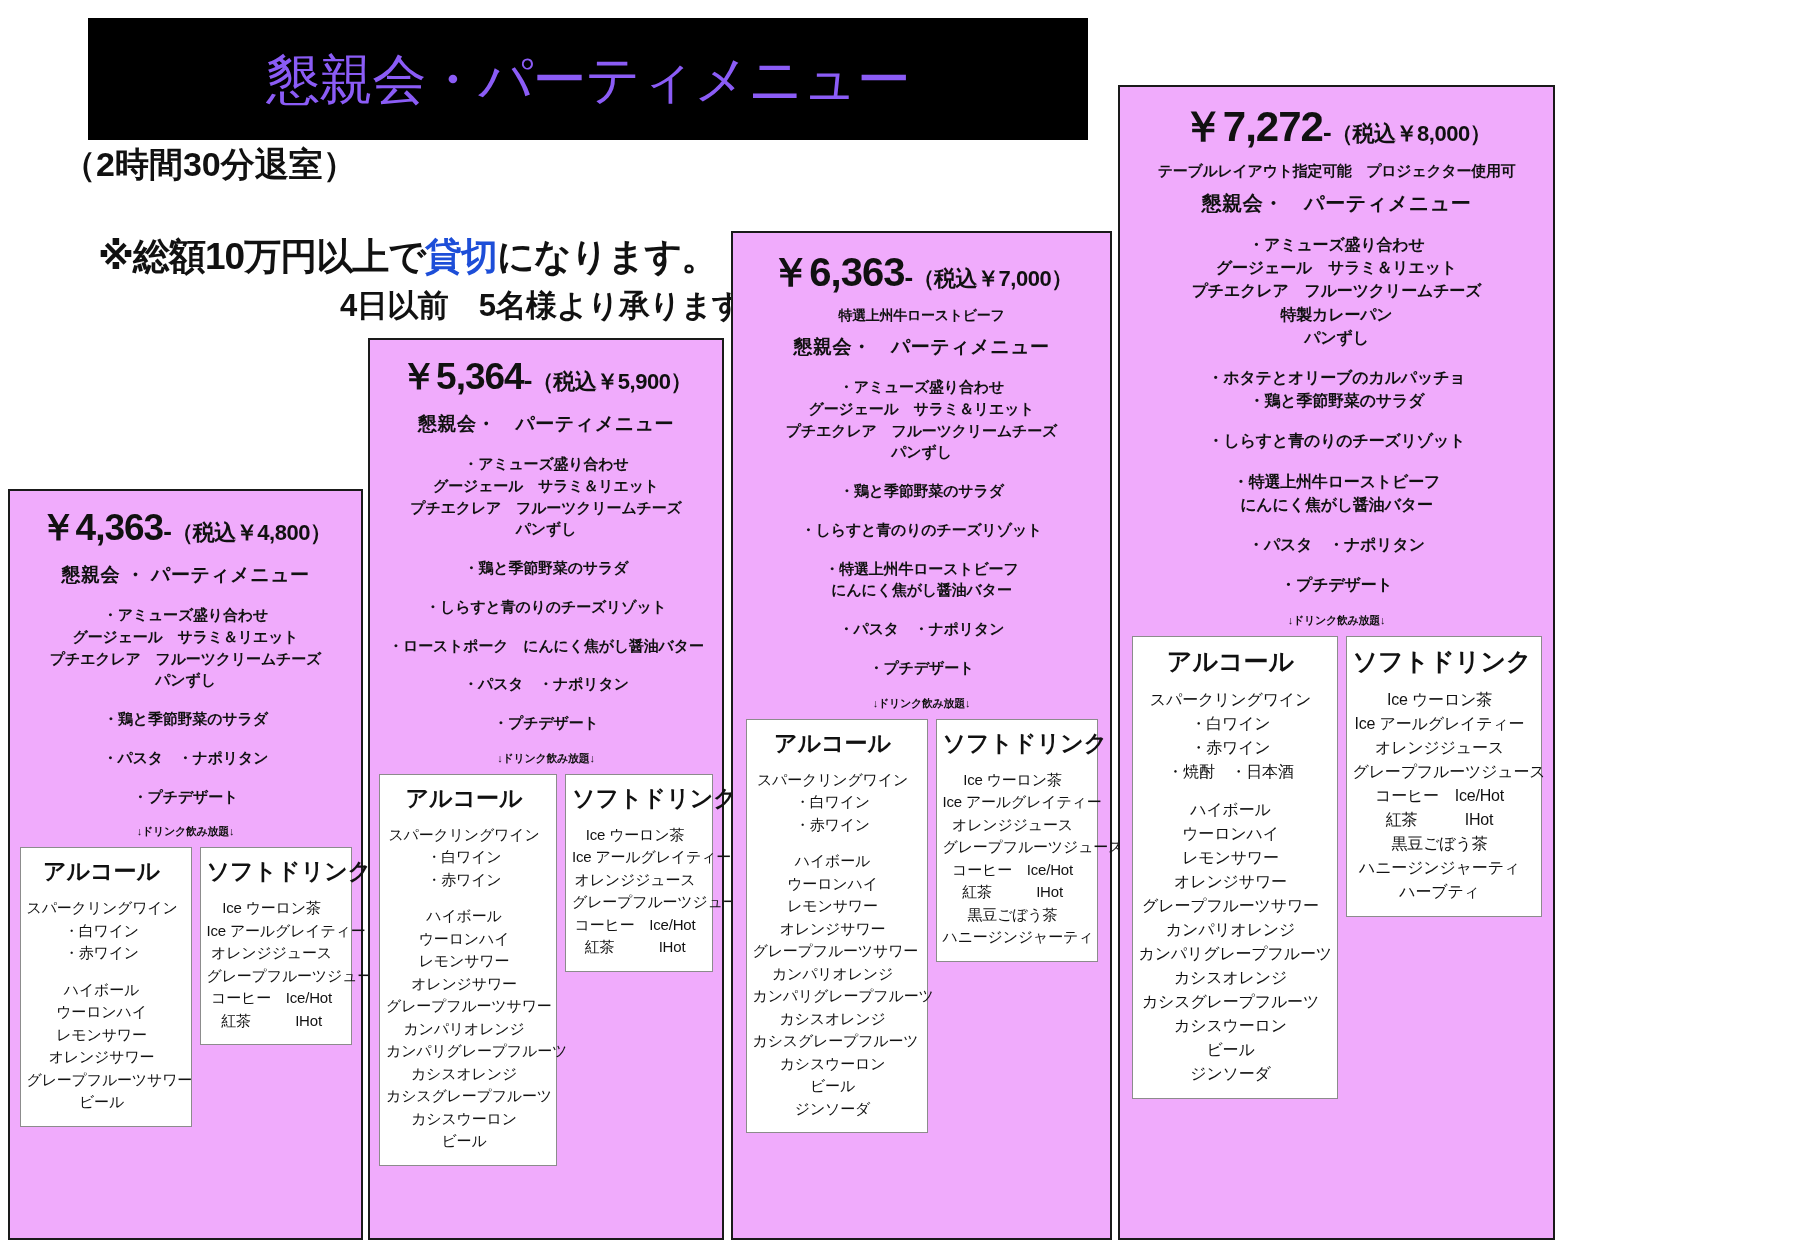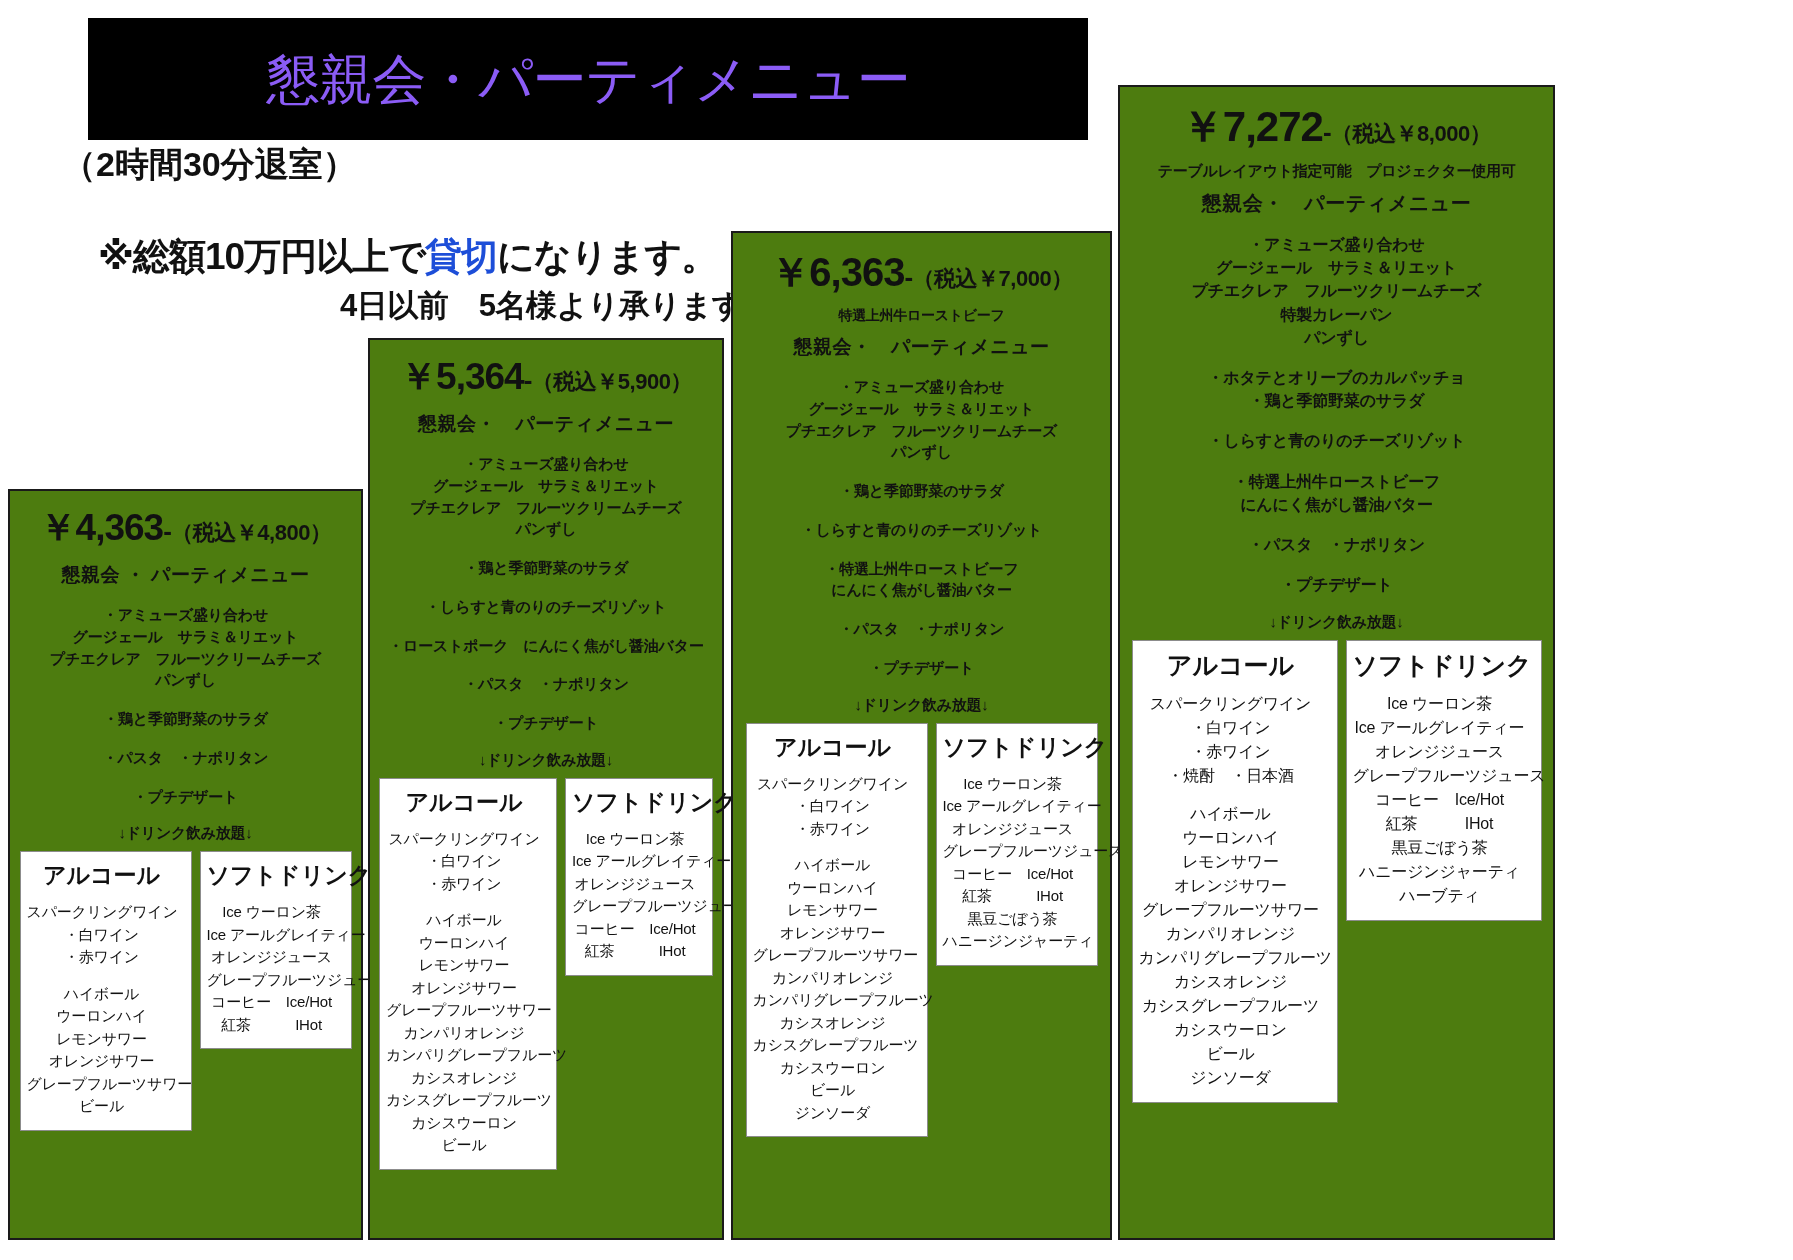--- a/index.html
+++ b/index.html
@@ -79,21 +79,21 @@
     font-size: 31px;
     font-weight: bold;
     white-space: nowrap;
     letter-spacing: -0.5px;
   }
 
   
   .panel {
     position: absolute;
     border: 2px solid #1a1a1a;
-    background: #4d7c0f;
+    background: #f0abfc;
     box-sizing: border-box;
     text-align: center;
   }
   .panel-inner {
     padding: 6px 8px 10px 8px;
   }
   .price-line {
     font-size: 30px;
     font-weight: bold;
     white-space: nowrap;
@@ -124,21 +124,21 @@
     margin-bottom: 17px;
   }
   .course-line {
     font-size: 15px;
     font-weight: bold;
     line-height: 1.45;
     letter-spacing: -0.2px;
     white-space: nowrap;
   }
   .drink-banner {
-    font-size: 15px;
+    font-size: 11px;
     font-weight: bold;
     margin-top: 0;
     margin-bottom: 8px;
     letter-spacing: -0.3px;
   }
 
   .drink-boxes {
     display: flex;
     justify-content: center;
     align-items: flex-start;

